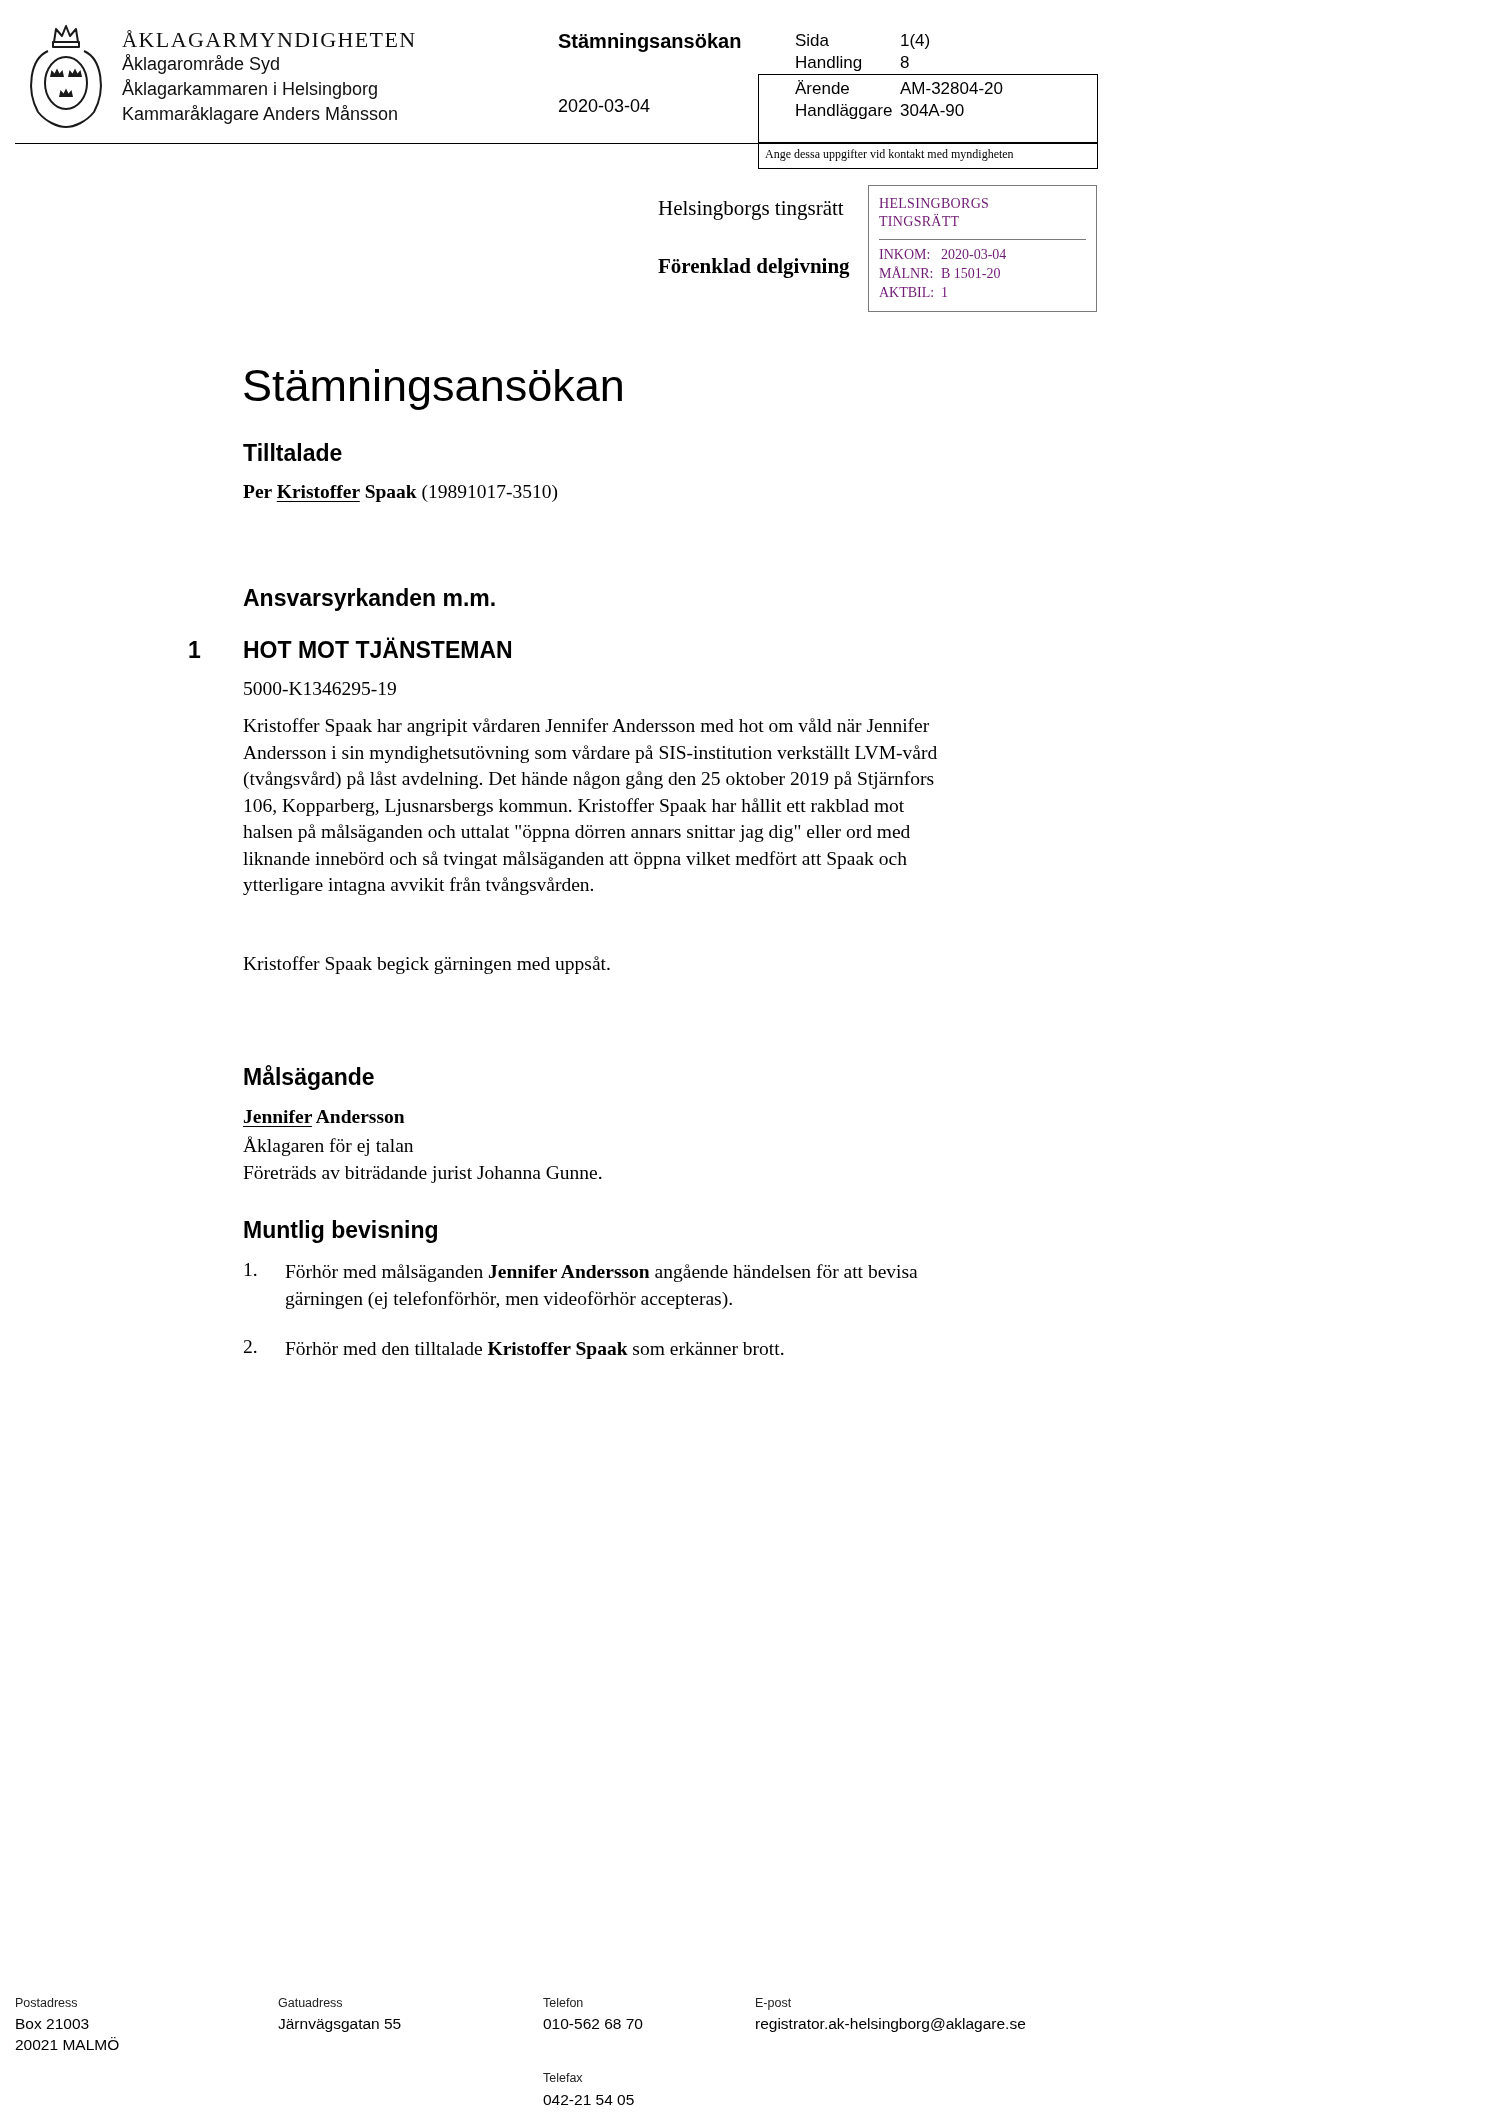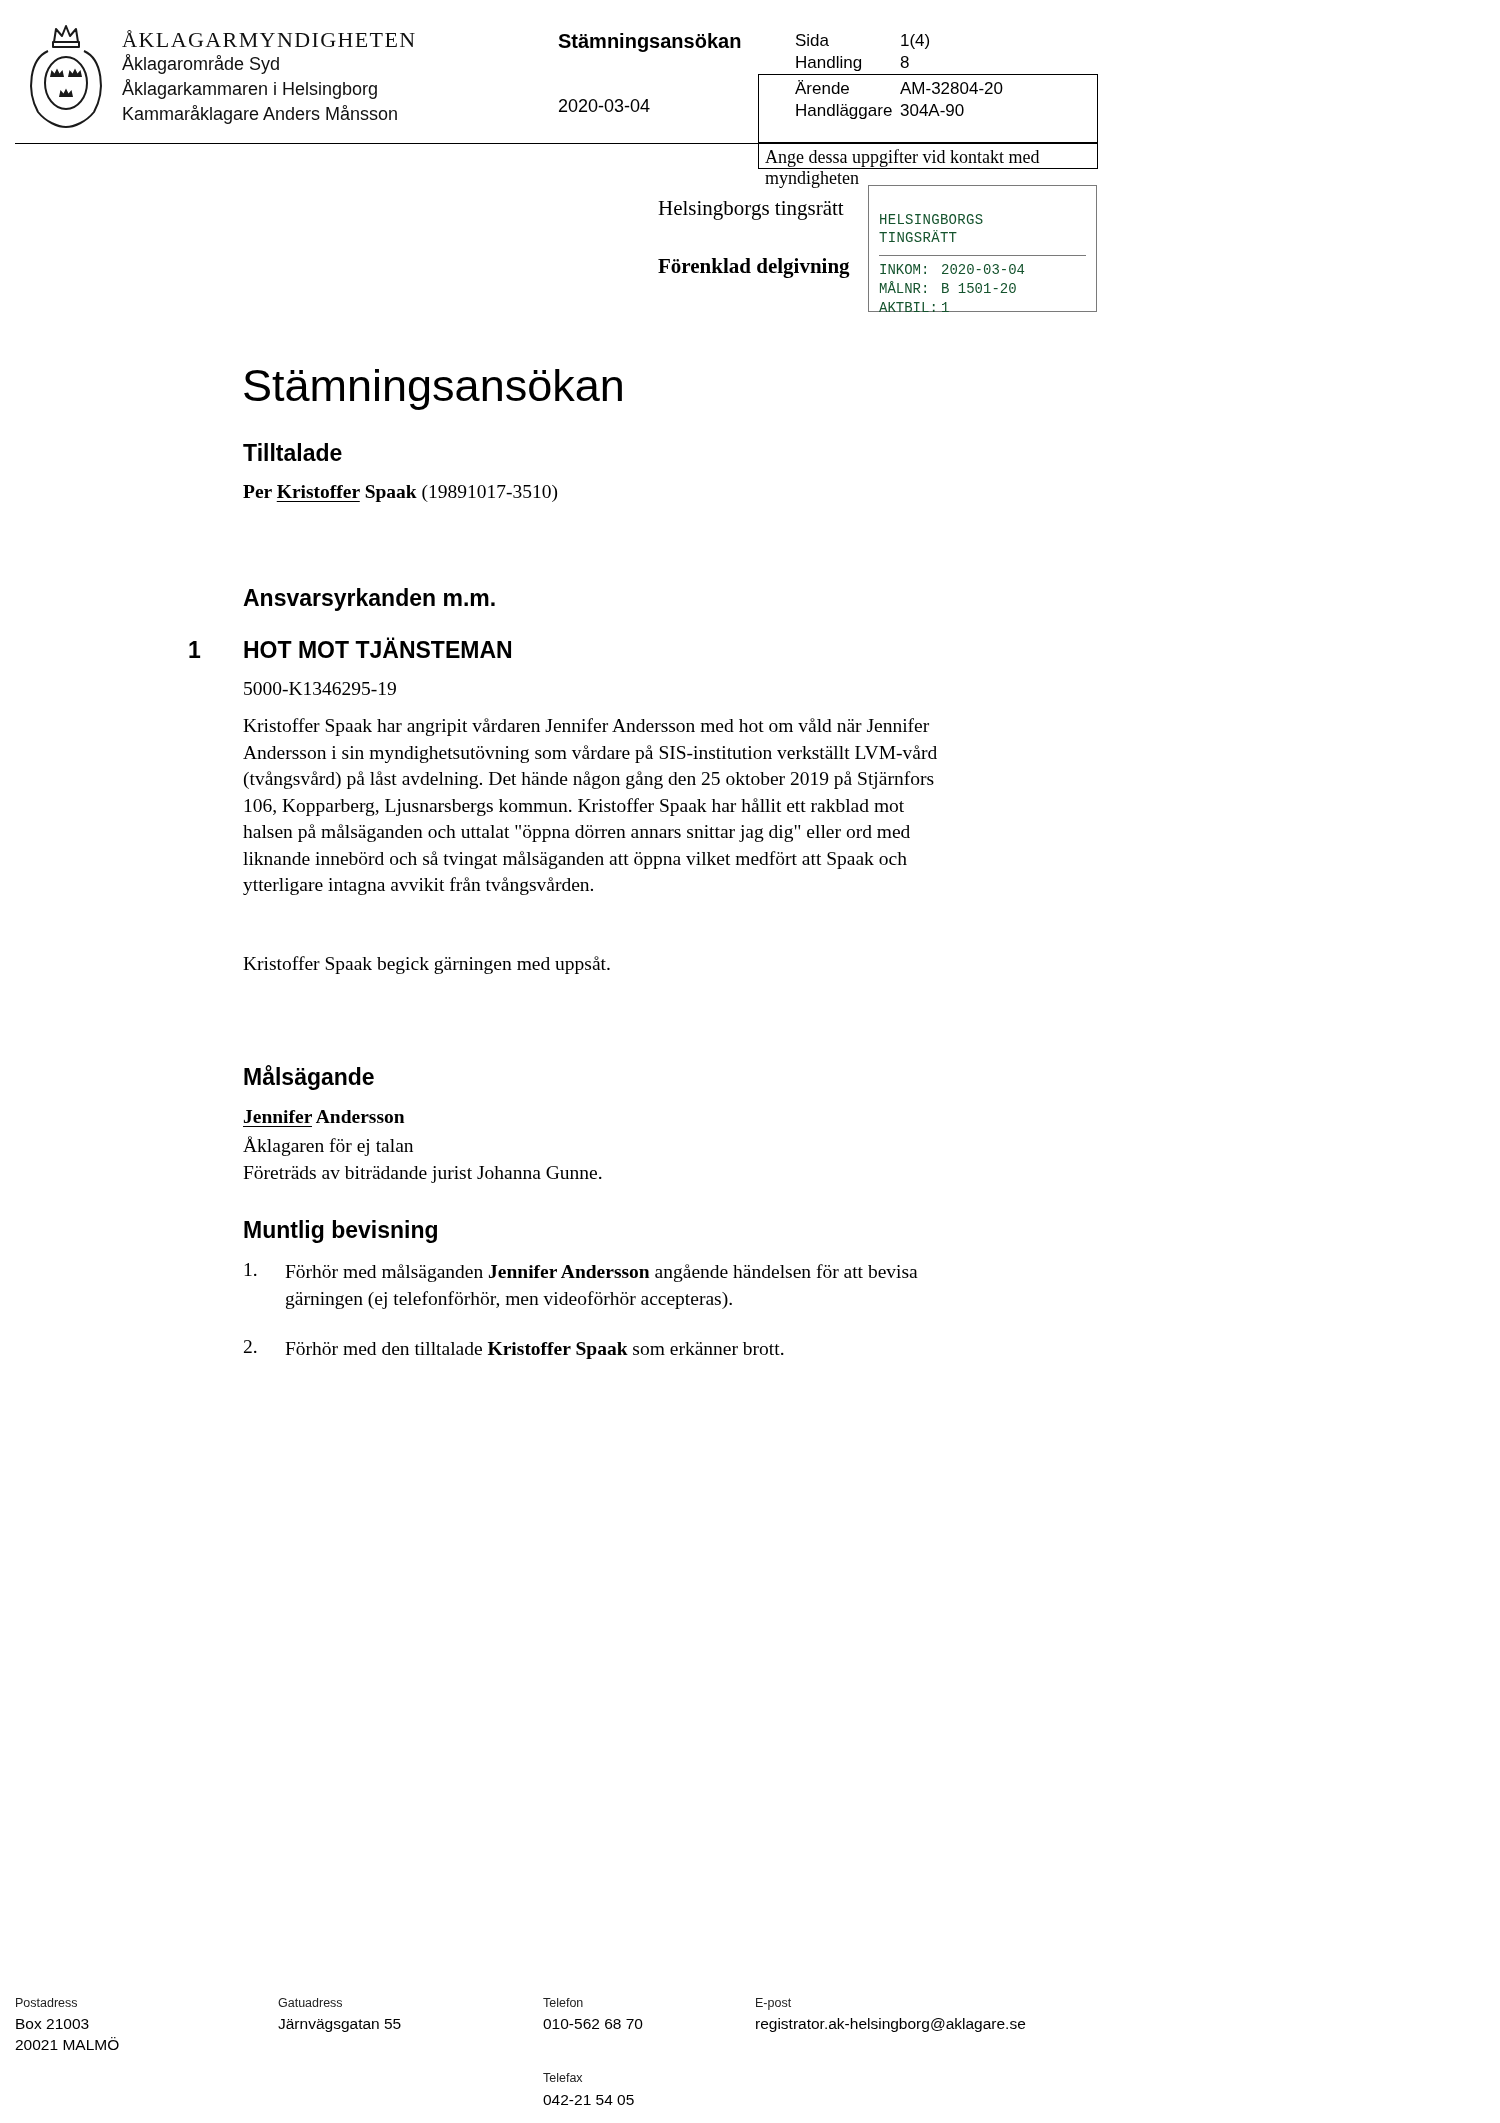--- a/index.html
+++ b/index.html
@@ -17,27 +17,27 @@
   .agency-name { font-family:"Liberation Serif", serif; font-size:22px; letter-spacing:1.4px; line-height:24px; color:#111; }
   .agency-name::first-letter { font-size:21px; }
   .agency-line { font-family:"Liberation Sans", sans-serif; font-size:18px; line-height:25px; color:#111; }
   .doctype { left:558px; top:30px; font-family:"Liberation Sans", sans-serif; font-weight:700; font-size:20px; }
   .header-date { left:558px; top:96px; font-family:"Liberation Sans", sans-serif; font-size:18px; }
   .meta-row { left:795px; width:300px; font-family:"Liberation Sans", sans-serif; font-size:17px; line-height:22px; }
   .meta-row .lab { display:inline-block; width:105px; }
   .box-arende { left:758px; top:74px; width:340px; height:69px; border:1px solid #000; }
   .header-rule { left:15px; top:143px; width:1083px; height:0; border-top:1px solid #000; }
   .contact-note { left:758px; top:143px; width:340px; height:26px; border:1px solid #000;
-    font-family:"Liberation Serif", serif; font-size:18px; padding:3px 6px; }
+    font-family:"Liberation Serif", serif; font-size:12px; padding:3px 6px; }
 
   
   .court { left:658px; top:196px; font-size:21px; }
   .delivery { left:658px; top:254px; font-size:21px; font-weight:700; }
   .stamp { left:868px; top:185px; width:229px; height:127px; border:1px solid #7a7a7a;
-    color:#14532d; font-family:Liberation Mono, monospace; font-size:14px; padding:25px 10px 0; }
+    color:#701a75; font-family:Liberation Serif, serif; font-size:14px; padding:9px 10px 0; }
   .stamp-court { line-height:18px; letter-spacing:0.3px; }
   .stamp-divider { border-top:1px solid #7a7a7a; margin:8px 0 5px; }
   .stamp-row { line-height:19px; }
   .stamp-row .lab { display:inline-block; width:62px; }
 
   
   .doc-title { left:242px; top:360px; font-family:"Liberation Sans", sans-serif; font-size:45px; font-weight:400; }
   .h2 { font-family:"Liberation Sans", sans-serif; font-weight:700; font-size:23px; }
   .body-text { font-size:19.5px; line-height:26.5px; }
   .u { text-decoration:underline; text-underline-offset:3px; }

